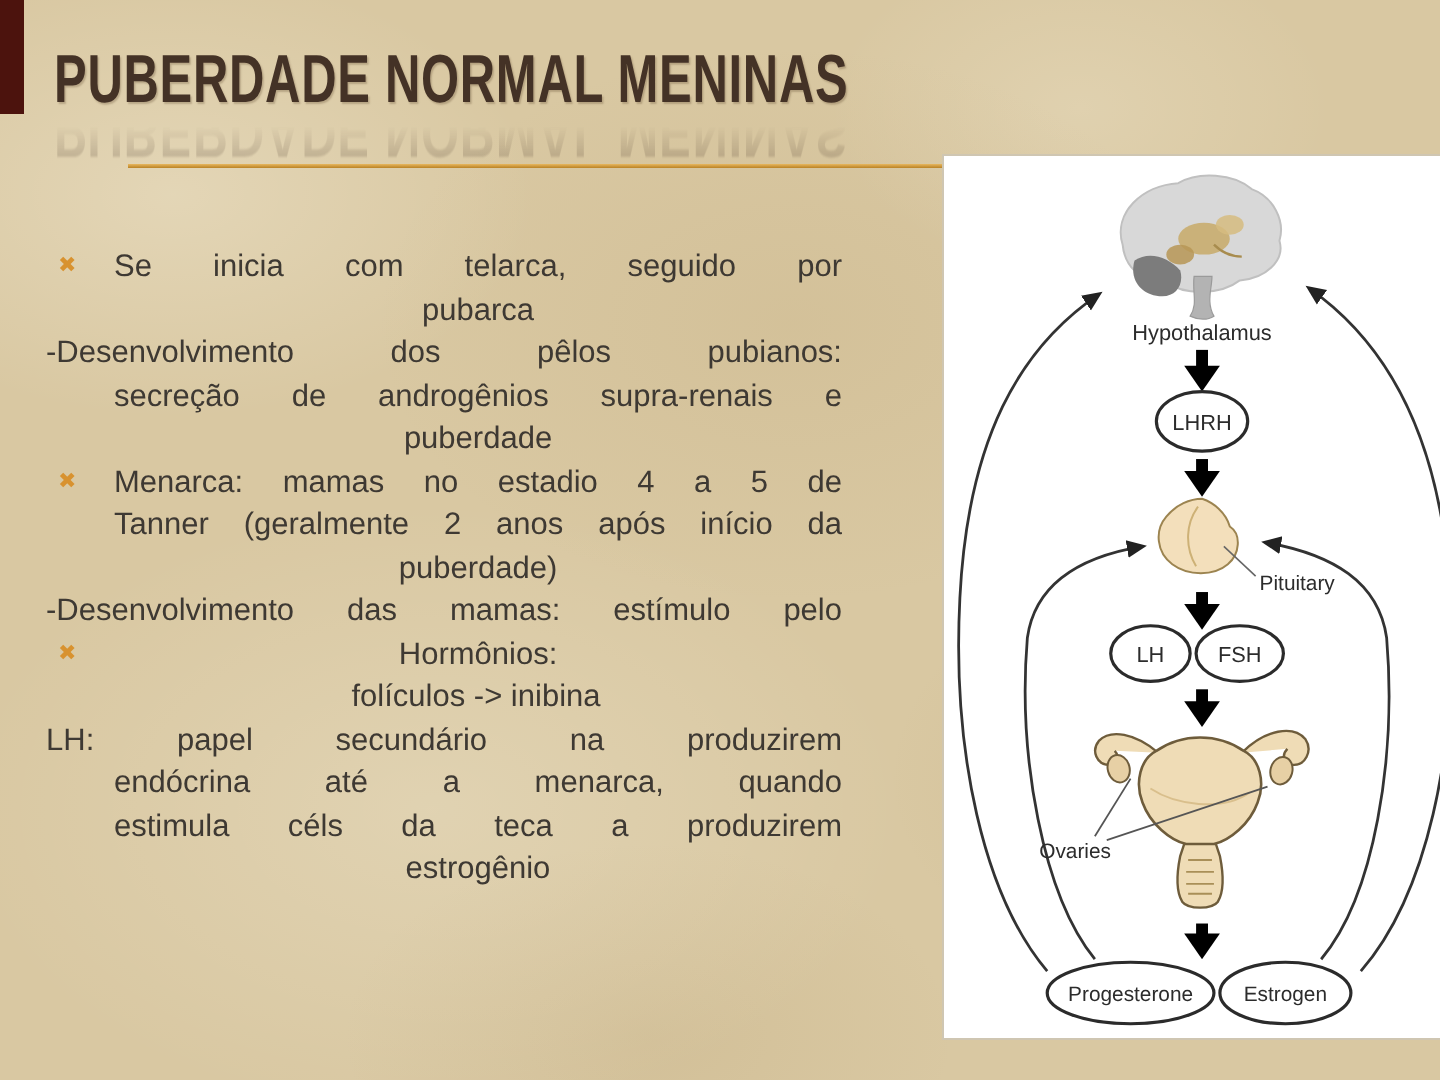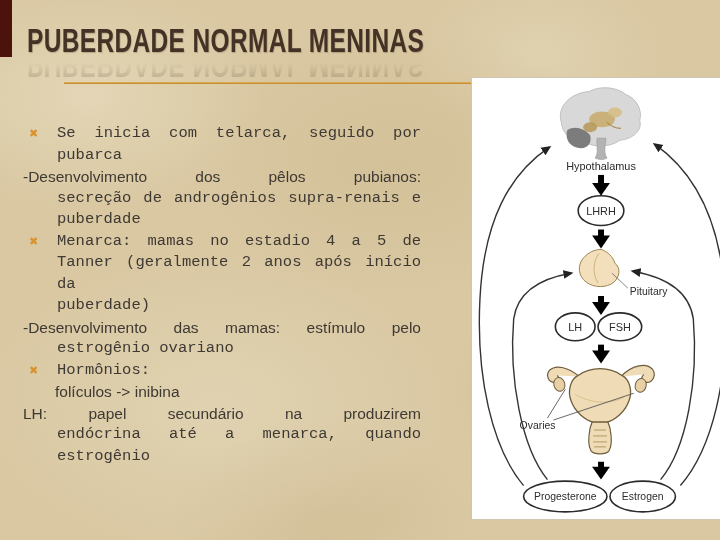--- a/index.html
+++ b/index.html
@@ -29,22 +29,22 @@
     letter-spacing:.5px;transform:scaleX(.72) scaleY(-1);transform-origin:left center;
     opacity:.32;margin-top:-12px;filter:blur(.4px);
     -webkit-mask-image:linear-gradient(to bottom,rgba(0,0,0,.8) 4%,rgba(0,0,0,0) 58%);
     mask-image:linear-gradient(to bottom,rgba(0,0,0,.8) 4%,rgba(0,0,0,0) 58%);
   }
   .content{position:absolute;left:23px;top:123px;width:398px;color:#3e3933;
     font-size:15.5px;line-height:21.5px;}
   .item{position:relative;}
   .bullet-icon{position:absolute;left:6px;top:3px;color:#d8922f;font-size:11px;
     font-weight:bold;line-height:15px;}
-  .ln{min-height:21.5px;}
-  .ind{margin-left:34px;font-family:Liberation Mono, monospace;}
+  .ln{min-height:21.5px;text-align:center;}
+  .ind{margin-left:34px;}
   .ind2{margin-left:32px;}
   .j{text-align:justify;text-align-last:justify;}
   .diagram-panel{position:absolute;left:433px;top:77px;width:265px;height:443px;
     background:#ffffff;border:1px solid #cfc6b2;box-sizing:border-box;margin-left:38px;}
   .diagram-panel svg{display:block;width:100%;height:100%;}
   svg text{fill:#2c2c2c;font-family:"Liberation Sans","DejaVu Sans",sans-serif;}
   .t10{font-size:10.5px;}
   .t11{font-size:11px;}
   .node{fill:#ffffff;stroke:#2b2b2b;stroke-width:1.6;}
   .loop{fill:none;stroke:#333333;stroke-width:1.4;}
@@ -82,36 +82,36 @@
 
     <div class="item">
       <span class="bullet-icon">✖</span>
       <div class="ln ind j">Menarca: mamas no estadio 4 a 5 de</div>
       <div class="ln ind j">Tanner (geralmente 2 anos após início da</div>
       <div class="ln ind">puberdade)</div>
     </div>
 
     <div class="item">
       <div class="ln j">-Desenvolvimento das mamas: estímulo pelo</div>
-      <div class="ln ind">estrogênio ovariano</div>
     </div>
 
     <div class="item">
       <span class="bullet-icon">✖</span>
       <div class="ln ind">Hormônios:</div>
     </div>
 
 
     <div class="item">
       <div class="ln ind2">folículos -&gt; inibina</div>
     </div>
 
     <div class="item">
       <div class="ln j">LH: papel secundário na produzirem</div>
       <div class="ln ind j">endócrina até a menarca, quando</div>
+      <div class="ln ind j">estimula céls da teca a produzirem</div>
       <div class="ln ind">estrogênio</div>
     </div>
 
   </div>
 
   <div class="diagram-panel">
     <svg viewBox="0 0 265 443" xmlns="http://www.w3.org/2000/svg">
       <defs>
         <marker id="ah" viewBox="0 0 10 10" refX="7" refY="5" markerWidth="8" markerHeight="8" orient="auto">
           <path d="M0,1 L9,5 L0,9 z" fill="#222"></path>

